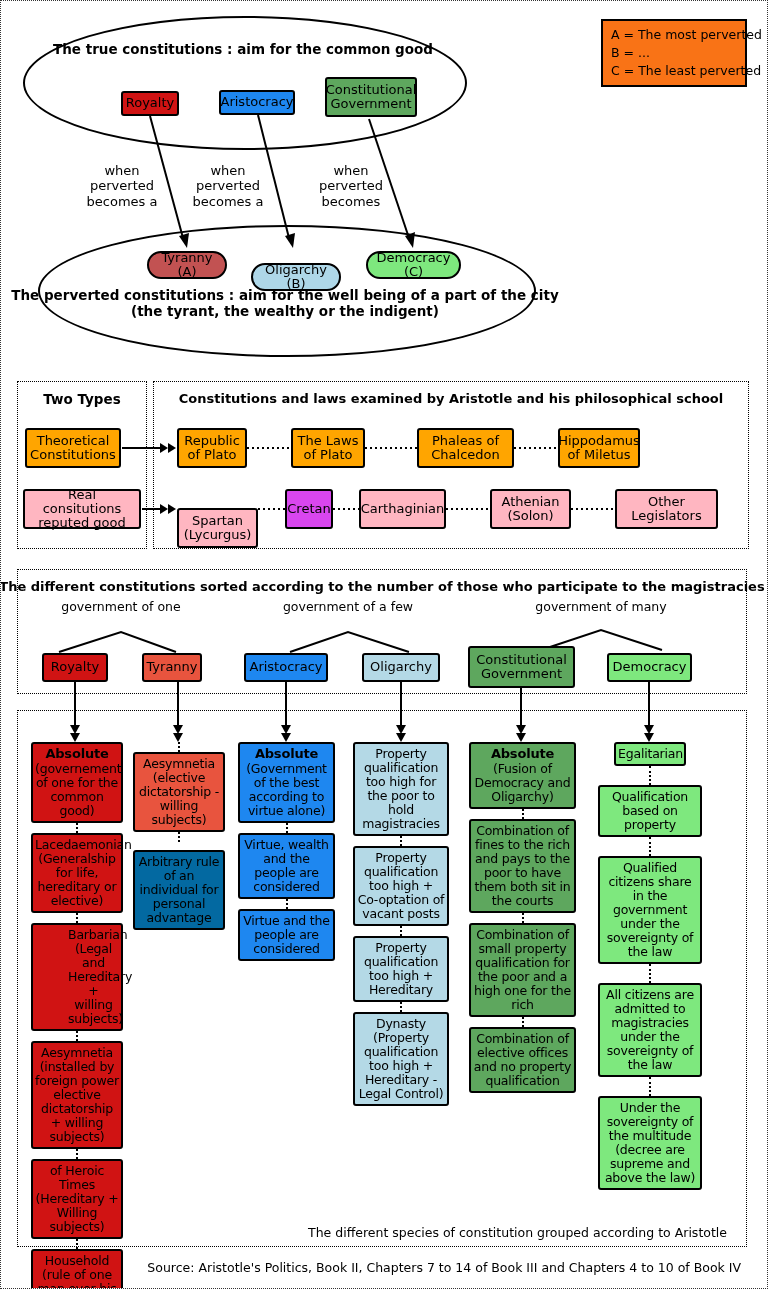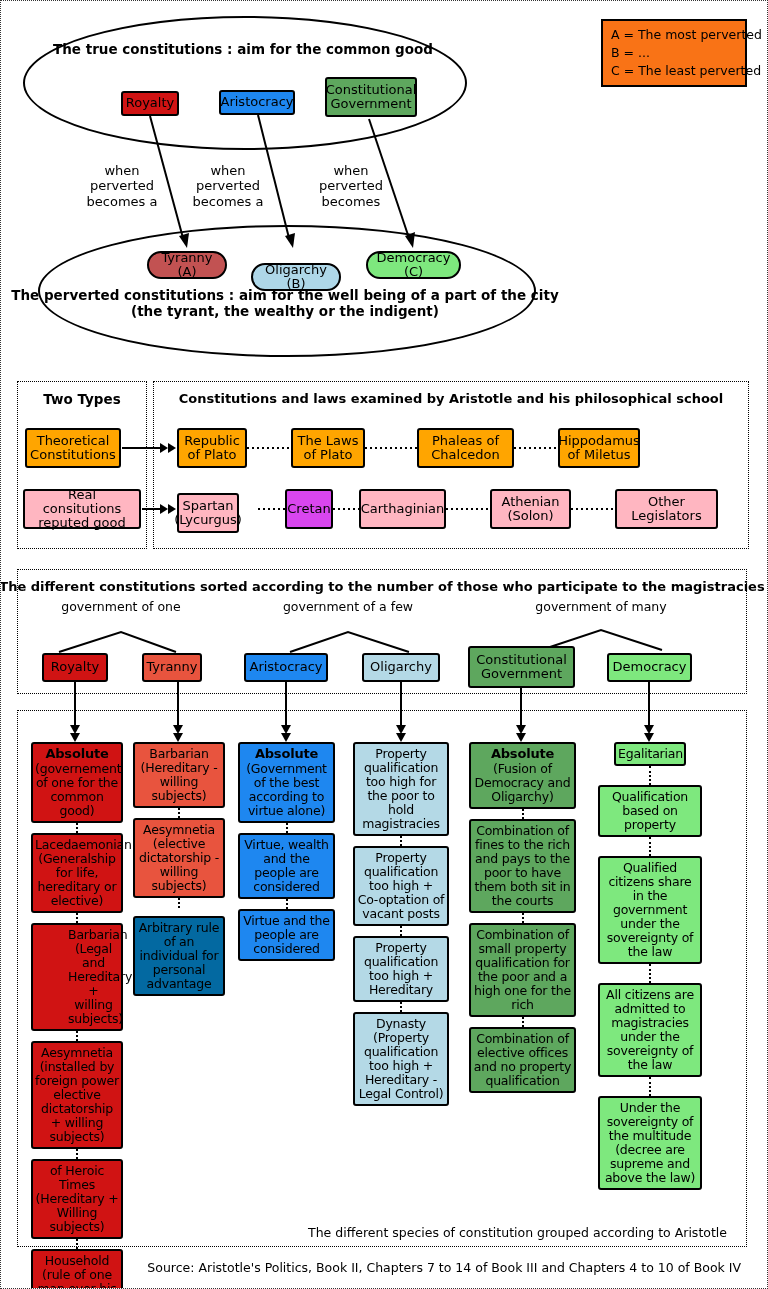--- a/index.html
+++ b/index.html
@@ -123,21 +123,21 @@
     <div class="pvlabel" style="left: 350px; top: 162px; width: 76px;">when perverted becomes</div>
     <div class="nbox rbox" style="left: 146px; top: 250px; width: 80px; height: 28px; background: rgb(194, 82, 82);">Tyranny (A)</div>
     <div class="nbox rbox" style="left: 250px; top: 250px; width: 90px; height: 28px; background: rgb(174, 215, 232); margin-top: 12px;">Oligarchy (B)</div>
     <div class="nbox rbox" style="left: 365px; top: 250px; width: 95px; height: 28px; background: rgb(126, 232, 126);">Democracy (C)</div>
     <div class="nbox" style="left: 24px; top: 427px; width: 96px; height: 40px; background: rgb(255, 165, 0);">Theoretical Constitutions</div>
     <div class="nbox" style="left: 22px; top: 488px; width: 118px; height: 40px; background: rgb(255, 182, 193);">Real consitutions reputed good</div>
     <div class="nbox" style="left: 176px; top: 427px; width: 70px; height: 40px; background: rgb(255, 165, 0);">Republic of Plato</div>
     <div class="nbox" style="left: 290px; top: 427px; width: 74px; height: 40px; background: rgb(255, 165, 0);">The Laws of Plato</div>
     <div class="nbox" style="left: 416px; top: 427px; width: 97px; height: 40px; background: rgb(255, 165, 0);">Phaleas of Chalcedon</div>
     <div class="nbox" style="left: 557px; top: 427px; width: 82px; height: 40px; background: rgb(255, 165, 0);">Hippodamus of Miletus</div>
-    <div class="nbox" style="left: 176px; top: 492px; width: 62px; height: 40px; background: rgb(255, 182, 193);">Spartan (Lycurgus)</div>
+    <div class="nbox" style="left: 176px; top: 507px; width: 81px; height: 40px; background: rgb(255, 182, 193);">Spartan (Lycurgus)</div>
     <div class="nbox" style="left: 284px; top: 488px; width: 48px; height: 40px; background: #d946ef;">Cretan</div>
     <div class="nbox" style="left: 358px; top: 488px; width: 87px; height: 40px; background: rgb(255, 182, 193);">Carthaginian</div>
     <div class="nbox" style="left: 489px; top: 488px; width: 81px; height: 40px; background: rgb(255, 182, 193);">Athenian (Solon)</div>
     <div class="nbox" style="left: 614px; top: 488px; width: 103px; height: 40px; background: rgb(255, 182, 193);">Other Legislators</div>
     <div class="glabel" style="left: 120px; top: 598px;">government of one</div>
     <div class="glabel" style="left: 347px; top: 598px;">government of a few</div>
     <div class="glabel" style="left: 600px; top: 598px;">government of many</div>
     <div class="nbox" style="left: 41px; top: 652px; width: 66px; height: 29px; background: rgb(208, 19, 19);">Royalty</div>
     <div class="nbox" style="left: 141px; top: 652px; width: 60px; height: 29px; background: rgb(232, 84, 62);">Tyranny</div>
     <div class="nbox" style="left: 243px; top: 652px; width: 84px; height: 29px; background: rgb(30, 135, 240);">Aristocracy</div>
@@ -151,21 +151,20 @@
       <div class="vconn"></div>
       <div class="box" style="background: rgb(208, 19, 19); padding-left: 35px;"><span>Barbarian (Legal and Hereditary + willing subjects)</span></div>
       <div class="vconn"></div>
       <div class="box" style="background: rgb(208, 19, 19);"><span>Aesymnetia (installed by foreign power elective dictatorship + willing subjects)</span></div>
       <div class="vconn"></div>
       <div class="box" style="background: rgb(208, 19, 19);"><span>of Heroic Times (Hereditary + Willing subjects)</span></div>
       <div class="vconn"></div>
       <div class="box" style="background: rgb(208, 19, 19);"><span>Household (rule of one man over his wife, children and property</span></div>
     </div>
     <div class="col col-tyranny" style="left: 132px; width: 92px;">
-      <div class="box" style="background: rgb(232, 84, 62);"><span>Barbarian (Hereditary - willing subjects)</span></div>
       <div class="vconn"></div>
       <div class="box" style="background: rgb(232, 84, 62);"><span>Aesymnetia (elective dictatorship - willing subjects)</span></div>
       <div class="vconn"></div>
       <div class="box" style="background: #0369a1; margin-top: 8px;"><span>Arbitrary rule of an individual for personal advantage</span></div>
     </div>
     <div class="col col-aristocracy" style="left: 237px; width: 97px;">
       <div class="box" style="background: rgb(30, 135, 240);"><b>Absolute</b><span>(Government of the best according to virtue alone)</span></div>
       <div class="vconn"></div>
       <div class="box" style="background: rgb(30, 135, 240);"><span>Virtue, wealth and the people are considered</span></div>
       <div class="vconn"></div>

